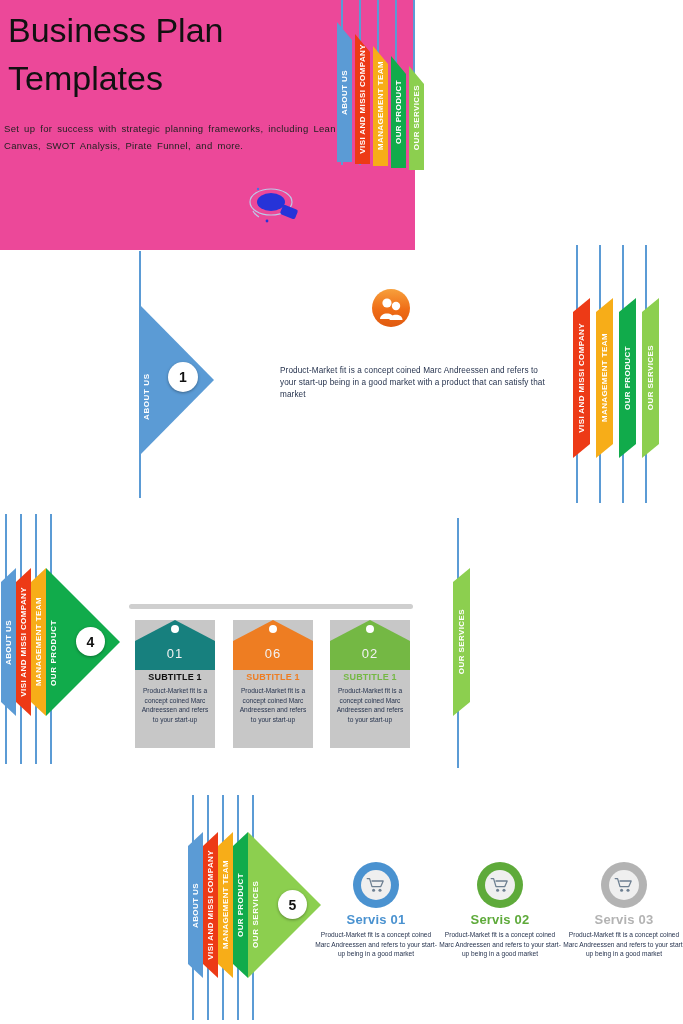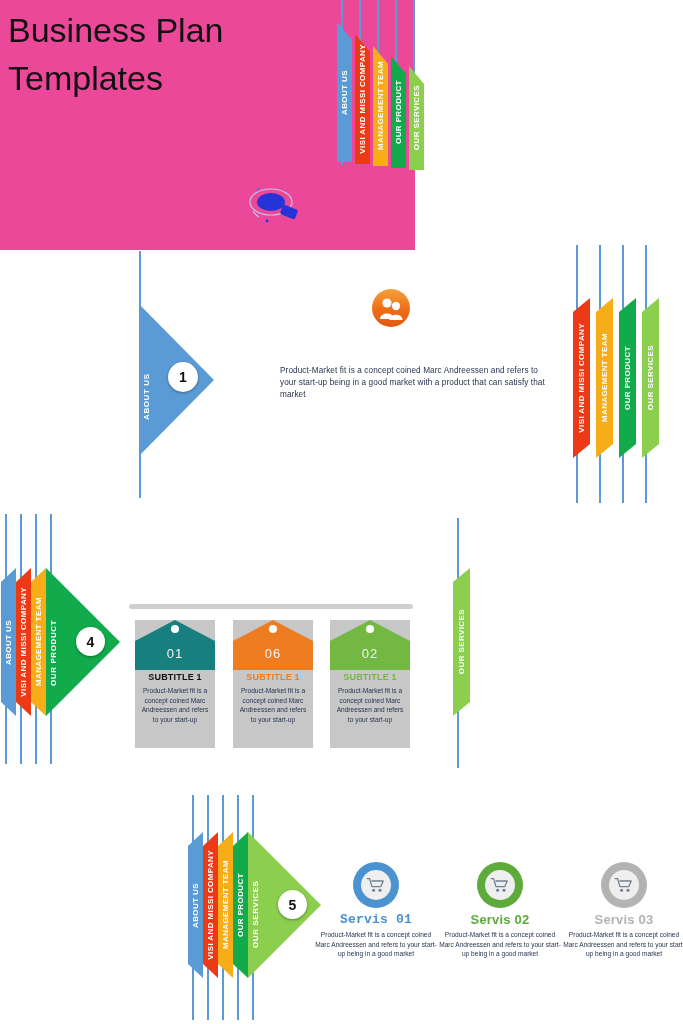--- a/index.html
+++ b/index.html
@@ -135,20 +135,21 @@
   .c-green { background:#5eaa3a; }
   .c-gray  { background:#b3b3b3; }
 </style>
 </head>
 <body>
 
 <div class="page">
 
   <div class="header">
     <div class="hdr-title">Business Plan Templates</div>
+    <div class="hdr-sub">Set up for success with strategic planning frameworks, including Lean Canvas, SWOT Analysis, Pirate Funnel, and more.</div>
     <div class="magnifier">
       <svg viewBox="0 0 62 42" width="62" height="42">
         <ellipse cx="28" cy="19" rx="21" ry="13" fill="none" stroke="#bcc9e8" stroke-width="1.2"></ellipse>
         <path d="M10 28 A22 14 0 0 0 16 34" fill="none" stroke="#bcc9e8" stroke-width="1.2"></path>
         <ellipse cx="28" cy="19" rx="14" ry="9" fill="#2633d8"></ellipse>
         <rect x="38" y="24" width="16" height="10" rx="2" fill="#2633d8" transform="rotate(22 46 29)"></rect>
         <circle cx="15" cy="6" r="1.2" fill="#4a6fe0"></circle>
         <circle cx="24" cy="38" r="1.4" fill="#2633d8"></circle>
       </svg>
     </div>
@@ -303,21 +304,21 @@
     <div class="svc" style="left:296px;top:862px;">
       <div class="svc-circle c-blue">
         <div class="svc-inner">
           <svg viewBox="0 0 24 20" width="20" height="16">
             <path d="M1 2 h3 l3 10 h11 l3-7 h-14" fill="none" stroke="#6d7f91" stroke-width="1.6" stroke-linejoin="round" stroke-linecap="round"></path>
             <circle cx="9" cy="16.5" r="1.9" fill="#6d7f91"></circle>
             <circle cx="17" cy="16.5" r="1.9" fill="#6d7f91"></circle>
           </svg>
         </div>
       </div>
-      <div class="svc-title" style="color:#4a92d0;font-family:Liberation Mono, monospace;">Servis 01</div>
+      <div class="svc-title" style="color:#4a92d0;">Servis 01</div>
       <div class="svc-text">Product-Market fit is a concept coined Marc Andreessen and refers to your start-up being in a good market</div>
     </div>
 
     <div class="svc" style="left:420px;top:862px;">
       <div class="svc-circle c-green">
         <div class="svc-inner">
           <svg viewBox="0 0 24 20" width="20" height="16">
             <path d="M1 2 h3 l3 10 h11 l3-7 h-14" fill="none" stroke="#6d7f91" stroke-width="1.6" stroke-linejoin="round" stroke-linecap="round"></path>
             <circle cx="9" cy="16.5" r="1.9" fill="#6d7f91"></circle>
             <circle cx="17" cy="16.5" r="1.9" fill="#6d7f91"></circle>

